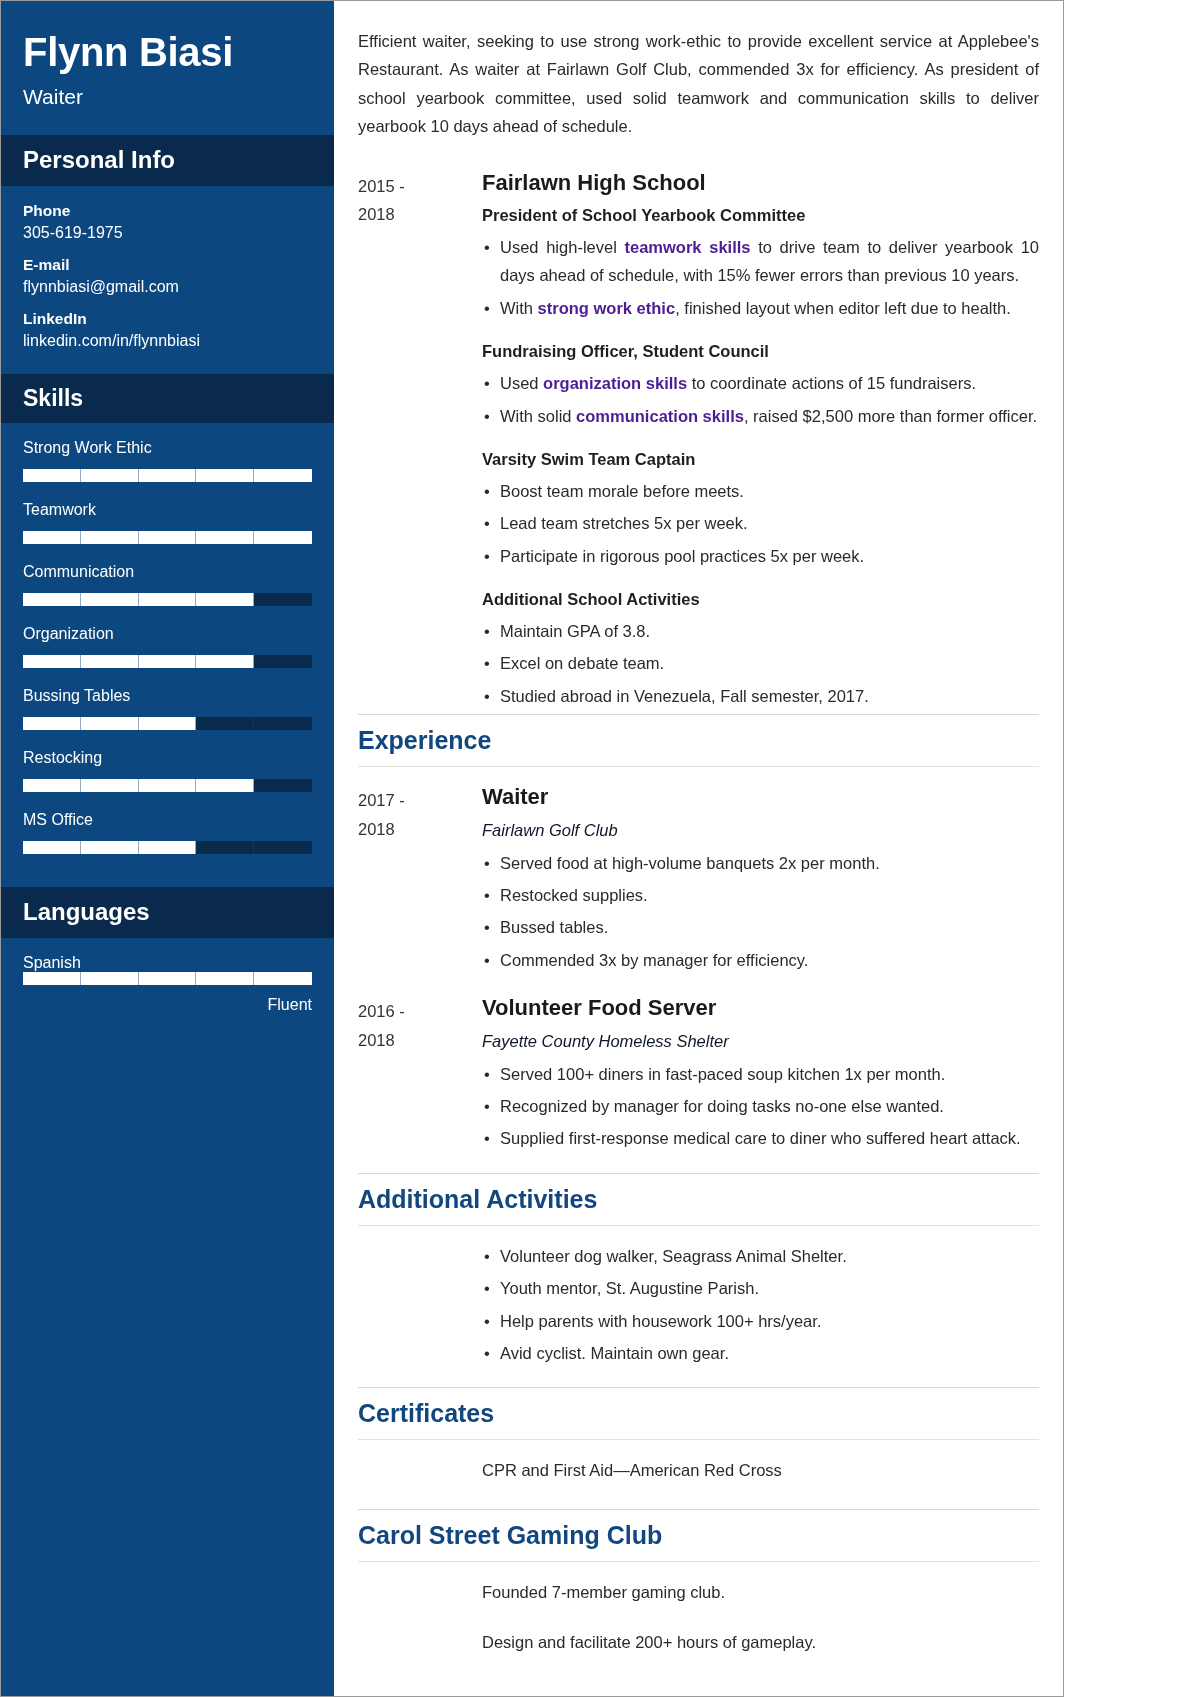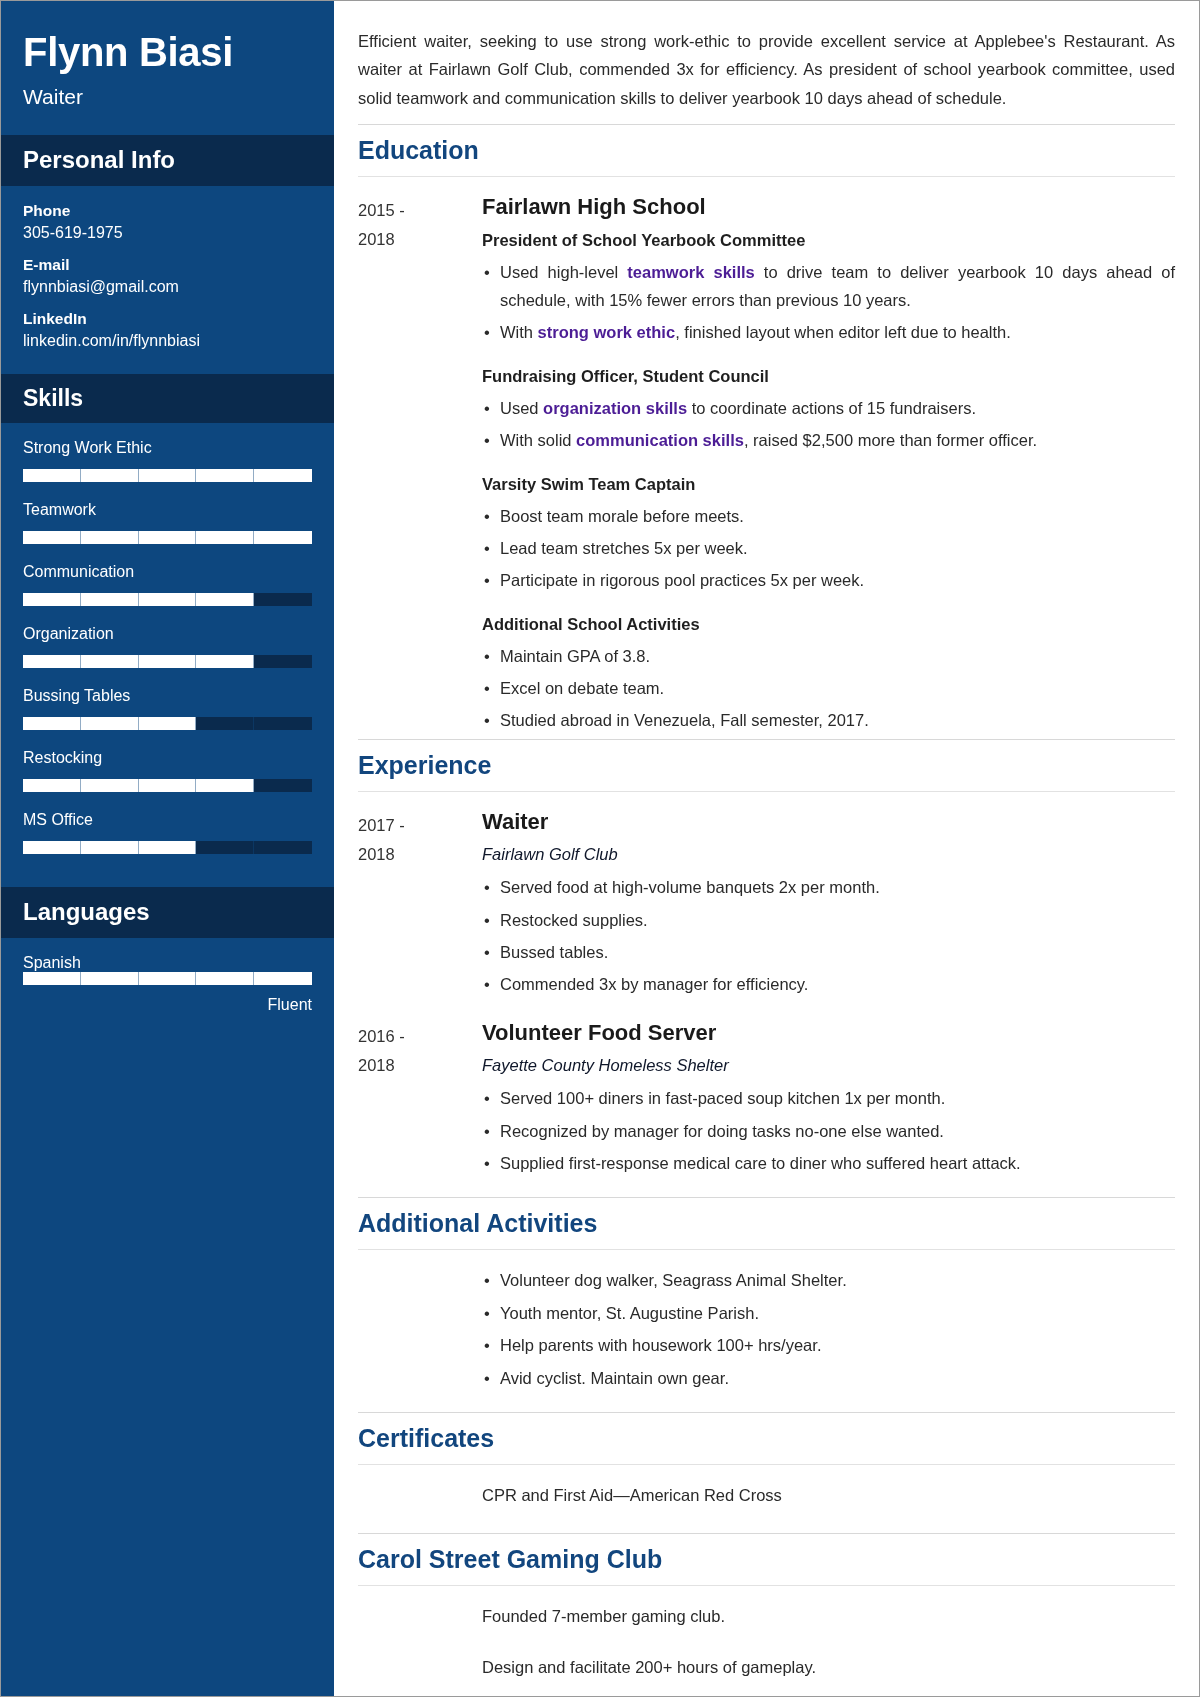--- a/index.html
+++ b/index.html
@@ -5,21 +5,21 @@
   * { box-sizing: border-box; margin: 0; padding: 0; }
 
   html, body {
     width: 1200px;
     background: #ffffff;
     font-family: "Liberation Sans", sans-serif;
   }
 
   .page {
     position: relative;
-    width: 1200px;
+    width: 1064px;
     height: 1697px;
     background: #ffffff;
     border: 1px solid #9a9a9a;
     display: flex;
     overflow: hidden;
   }
 
   
   .sidebar {
     width: 333px;
@@ -363,21 +363,20 @@
         </div>
       </div>
 
   </aside>
 
   <main class="main">
 
     <div class="summary">Efficient waiter, seeking to use strong work-ethic to provide excellent service at Applebee's Restaurant. As waiter at Fairlawn Golf Club, commended 3x for efficiency. As president of school yearbook committee, used solid teamwork and communication skills to deliver yearbook 10 days ahead of schedule.</div>
 
     <section class="section">
-      <div class="sec-head">Education</div>
       <div class="entry">
         <div class="entry-date" id="edu-date">
             <div>2015 -</div>
             <div>2018</div>
           </div>
         <div class="entry-body">
           <div class="entry-title">Fairlawn High School</div>
           <div id="edu-groups">
               <div class="subgroup">
                 <div class="entry-sub">President of School Yearbook Committee</div>

